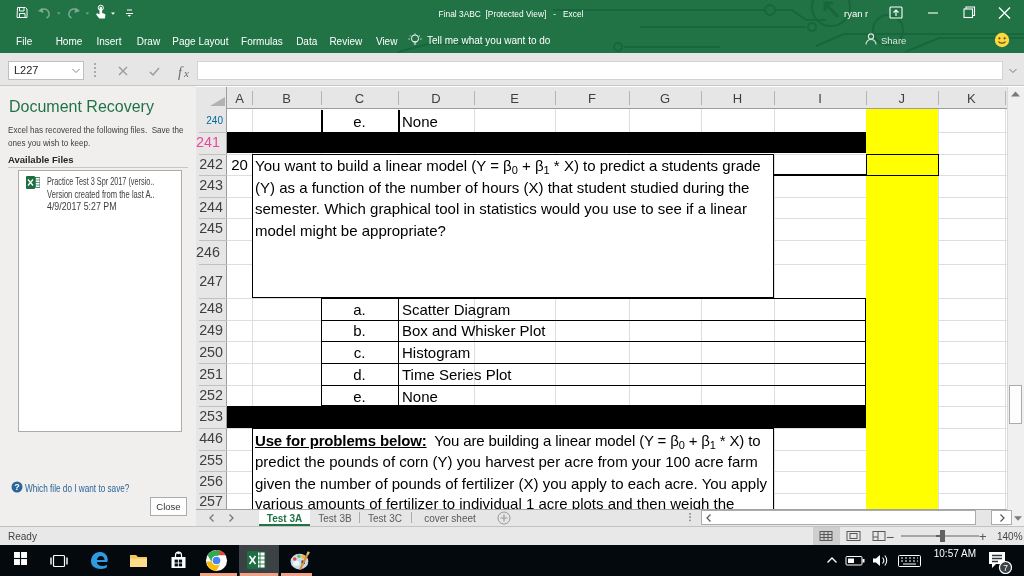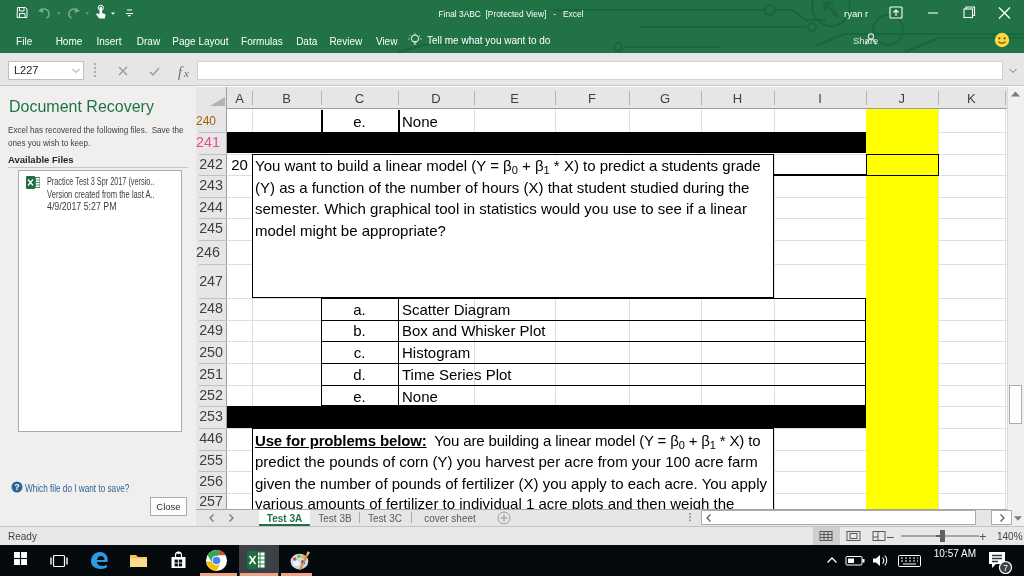--- a/index.html
+++ b/index.html
@@ -79,21 +79,21 @@
       <path d="M5.5 9 h3 M5.8 11 h2.4 M7 0.5 v1 M2 2.5 l.8 .8 M12 2.5 l-.8 .8 M0.5 6 h1.2 M12.3 6 h1.2"></path>
     </g>
   </svg>
 <div class="a" style="left:427px;top:35px;font-size:10px;color:#fff;">Tell me what you want to do</div>
 <svg class="a" style="left:864px;top:32px;" width="14" height="14" viewBox="0 0 14 14">
 <g stroke="#d8e6de" stroke-width="1.1" fill="none">
       <circle cx="7" cy="4.5" r="2.6"></circle>
       <path d="M2 12.5 c0 -3.2 2.2 -5 5 -5 c2.8 0 5 1.8 5 5"></path>
     </g>
   </svg>
-<div class="a" style="left:853px;top:35px;font-size:9.5px;color:#d8e6de;">Share</div>
+<div class="a" style="left:881px;top:35px;font-size:9.5px;color:#d8e6de;">Share</div>
 <svg class="a" style="left:994px;top:32px;" width="16" height="16" viewBox="0 0 16 16">
 <circle cx="8" cy="8" r="7.2" fill="#ffd83d"></circle>
 <circle cx="5.4" cy="6.3" r="1.1" fill="#5d4a1f"></circle>
     <circle cx="10.6" cy="6.3" r="1.1" fill="#5d4a1f"></circle>
 <path d="M4.5 9.5 c1 2.2 6 2.2 7 0" stroke="#5d4a1f" stroke-width="1.2" fill="none"></path>
   </svg>
 <div class="a" style="left:0;top:53px;width:1024px;height:33px;background:#e6e6e6;border-bottom:1px solid #c6c6c6;"></div>
 <div class="a" style="left:8px;top:61px;width:76px;height:19px;background:#fff;border:1px solid #bfbfbf;font-size:11px;color:#222;line-height:17px;padding-left:5px;">L227</div>
 <svg class="a" style="left:71px;top:68px;" width="10" height="6" viewBox="0 0 10 6">
     <path d="M1.5 1 l3.5 3.5 L8.5 1" stroke="#888" fill="none"></path>
@@ -151,21 +151,21 @@
 <div class="a ct" style="left:433px;top:4px;width:72px;font-size:13px;color:#3f3f3f;">G</div>
 <div class="a" style="left:505px;top:4px;width:1px;height:14px;background:#b4b4b4;"></div>
 <div class="a ct" style="left:505px;top:4px;width:73px;font-size:13px;color:#3f3f3f;">H</div>
 <div class="a" style="left:578px;top:4px;width:1px;height:14px;background:#b4b4b4;"></div>
 <div class="a ct" style="left:578px;top:4px;width:92px;font-size:13px;color:#3f3f3f;">I</div>
 <div class="a" style="left:670px;top:4px;width:1px;height:14px;background:#b4b4b4;"></div>
 <div class="a ct" style="left:670px;top:4px;width:71.5px;font-size:13px;color:#3f3f3f;">J</div>
 <div class="a" style="left:741.5px;top:4px;width:1px;height:14px;background:#b4b4b4;"></div>
 <div class="a ct" style="left:741.5px;top:4px;width:67.5px;font-size:13px;color:#3f3f3f;">K</div>
 <div class="a" style="left:809px;top:4px;width:1px;height:14px;background:#b4b4b4;"></div>
-<div class="a" style="left:0;top:22.5px;width:27px;height:22.200000000000003px;font-size:12px;color:#a16207;line-height:22.200000000000003px;">240</div>
+<div class="a" style="left:0;top:22.5px;width:27px;height:22.200000000000003px;font-size:10px;color:#0369a1;text-align:right;line-height:22.200000000000003px;">240</div>
 <div class="a" style="left:3px;top:44.7px;width:28px;height:1px;background:#c0c0c0;"></div>
 <div class="a" style="left:0;top:44.7px;width:27px;height:21.799999999999997px;font-size:14.3px;color:#ec4899;text-align:left;line-height:21.799999999999997px;">241</div>
 <div class="a" style="left:3px;top:66.5px;width:28px;height:1px;background:#c0c0c0;"></div>
 <div class="a" style="left:0;top:66.5px;width:27px;height:21.700000000000003px;font-size:14.3px;color:#3f3f3f;text-align:right;line-height:21.700000000000003px;">242</div>
 <div class="a" style="left:3px;top:88.2px;width:28px;height:1px;background:#c0c0c0;"></div>
 <div class="a" style="left:0;top:88.2px;width:27px;height:21.5px;font-size:14.3px;color:#3f3f3f;text-align:right;line-height:21.5px;">243</div>
 <div class="a" style="left:3px;top:109.7px;width:28px;height:1px;background:#c0c0c0;"></div>
 <div class="a" style="left:0;top:109.7px;width:27px;height:21.499999999999986px;font-size:14.3px;color:#3f3f3f;text-align:right;line-height:21.499999999999986px;">244</div>
 <div class="a" style="left:3px;top:131.2px;width:28px;height:1px;background:#c0c0c0;"></div>
 <div class="a" style="left:0;top:131.2px;width:27px;height:21.80000000000001px;font-size:14.3px;color:#3f3f3f;text-align:right;line-height:21.80000000000001px;">245</div>

